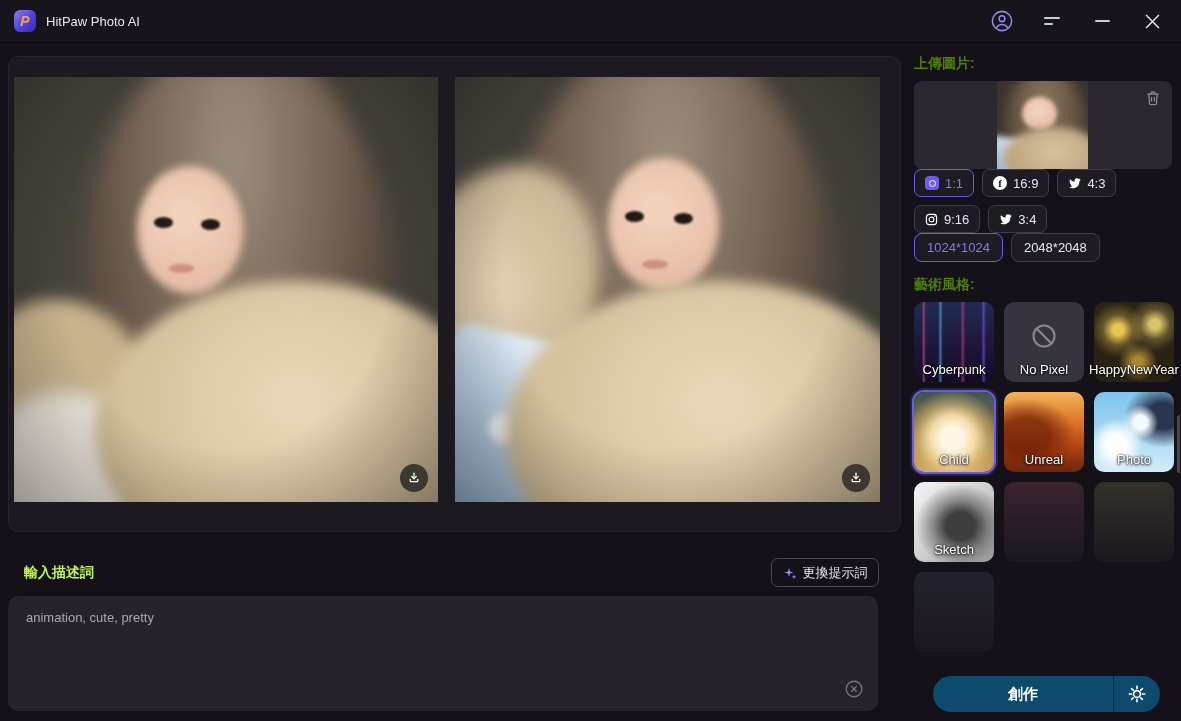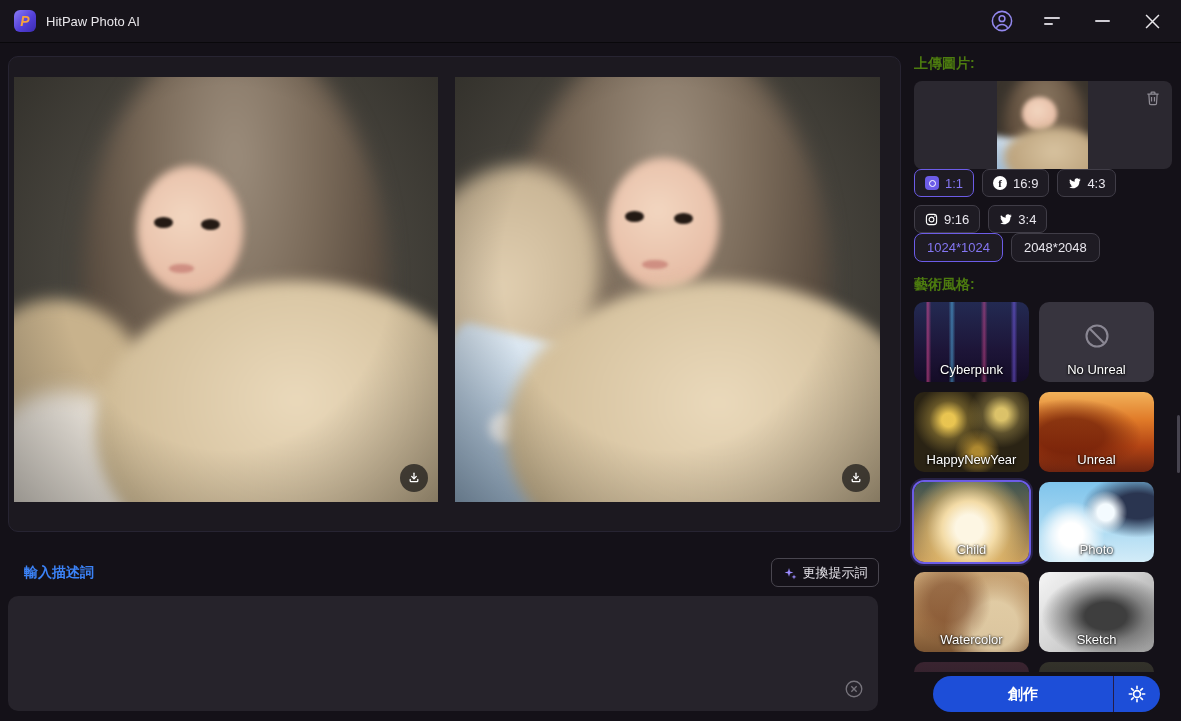--- a/index.html
+++ b/index.html
@@ -50,21 +50,21 @@
   .windowpane{background:linear-gradient(200deg,#e8f0f6 0%,#b9cee2 45%,#8fb0d0 100%);filter:blur(4px);
               transform:rotate(14deg);border-radius:12%;z-index:2;}
   #img2 .windowpane{left:-6%;bottom:-8%;width:30%;height:48%;}
   .bokeh{background:#fff;filter:blur(5px);opacity:.9;z-index:2;}
   #img2 .bokeh{left:8%;bottom:14%;width:7%;height:7%;}
   .vignette{position:absolute;inset:0;background:radial-gradient(ellipse at 50% 45%,transparent 55%,rgba(10,10,8,.38) 100%);z-index:4;}
   .dl-btn{position:absolute;right:10px;bottom:10px;width:28px;height:28px;border-radius:50%;
           background:rgba(34,32,30,.78);display:flex;align-items:center;justify-content:center;z-index:5;cursor:pointer;}
 
   
-  .prompt-head{position:absolute;left:24px;top:564px;font-size:14px;font-weight:bold;color:#3b82f6;}
+  .prompt-head{position:absolute;left:24px;top:564px;font-size:14px;font-weight:bold;color:#bef264;}
   .change-btn{position:absolute;left:771px;top:558px;width:108px;height:29px;border:1px solid #49464f;border-radius:7px;
               display:flex;align-items:center;justify-content:center;gap:6px;font-size:13px;color:#e8e6ec;
               background:transparent;cursor:pointer;box-sizing:border-box;}
   .prompt-box{position:absolute;left:8px;top:596px;width:870px;height:115px;background:#26232b;border-radius:10px;}
   .prompt-input{position:absolute;left:16px;top:12px;width:790px;height:88px;background:transparent;border:none;
                 outline:none;resize:none;color:#a9a6af;font-size:13px;font-family:"Liberation Sans",sans-serif;}
   .clear-btn{position:absolute;right:14px;bottom:12px;width:20px;height:20px;cursor:pointer;}
 
   
   #sidebar{position:absolute;left:905px;top:43px;width:276px;height:678px;padding:6px 0 0 9px;
@@ -89,21 +89,21 @@
          font-size:11px;display:flex;align-items:center;justify-content:center;font-family:"Liberation Serif",serif;}
   .ig-sel{width:14px;height:14px;border-radius:4px;background:#6c5ce7;display:flex;align-items:center;justify-content:center;}
   .ig-sel b{display:block;width:7px;height:7px;border:1.5px solid #fff;border-radius:50%;box-sizing:border-box;}
 
   .res-row{display:flex;gap:8px;}
   .res-btn{height:29px;padding:0 12px;display:flex;align-items:center;background:#1e1b23;border:1px solid #403d47;
            border-radius:8px;font-size:13px;color:#e9e7ee;cursor:pointer;box-sizing:border-box;}
   .res-btn.selected{border-color:#6c5ce7;color:#8476f2;}
 
   .style-grid{display:flex;flex-wrap:wrap;gap:10px;width:270px;}
-  .style-card{position:relative;width:80px;height:80px;border-radius:10px;cursor:pointer;padding-left:35px;}
+  .style-card{position:relative;width:80px;height:80px;border-radius:10px;cursor:pointer;}
   .style-card.selected{box-shadow:0 0 0 2px #6c5ce7,0 0 0 4px rgba(108,92,231,.22);}
   .thumb{position:absolute;inset:0;border-radius:10px;overflow:hidden;}
   .style-label{position:absolute;bottom:5px;left:50%;transform:translateX(-50%);font-size:13px;color:#fff;
                text-shadow:0 1px 3px rgba(0,0,0,.95),0 0 2px rgba(0,0,0,.8);white-space:nowrap;z-index:2;}
   .ban-icon{position:absolute;left:50%;top:42%;transform:translate(-50%,-50%);z-index:1;}
 
   .bg-cyberpunk{background-image:
     linear-gradient(90deg,transparent 10%,rgba(240,80,160,.55) 12%,transparent 15%,transparent 30%,
       rgba(90,200,255,.5) 33%,transparent 36%,transparent 58%,rgba(240,80,160,.45) 61%,transparent 64%,
       transparent 84%,rgba(130,100,255,.5) 87%,transparent 90%),
@@ -133,21 +133,21 @@
     linear-gradient(180deg,#caa677 0%,#a87c4e 60%,#7c5633 100%);}
   .bg-sketch{background:
     radial-gradient(ellipse at 58% 55%,#3e3e3e 0 22%,rgba(90,90,90,.6) 42%,transparent 68%),
     linear-gradient(135deg,#f5f5f5 0%,#cfcfcf 50%,#9a9a9a 100%);}
   .bg-partial-a{background:linear-gradient(180deg,#3a2430,#1b171f);}
   .bg-partial-b{background:linear-gradient(180deg,#33322a,#1b171f);}
   .bg-partial-c{background:linear-gradient(180deg,#24222c,#1b171f);}
 
   
   .footer{position:absolute;left:905px;right:0;top:672px;bottom:0;background:#141118;z-index:6;}
-  .create-btn{position:absolute;left:28px;top:4px;width:227px;height:36px;border-radius:18px;background:#1d4ed8;
+  .create-btn{position:absolute;left:28px;top:4px;width:227px;height:36px;border-radius:18px;background:#0c4a6e;
               display:flex;overflow:hidden;cursor:pointer;}
   .create-main{flex:1;display:flex;align-items:center;justify-content:center;font-size:15px;font-weight:bold;color:#fff;}
   .create-divider{width:1px;background:#241d49;}
   .create-gear{width:46px;display:flex;align-items:center;justify-content:center;}
 
   .scroll-thumb{position:absolute;left:1177px;top:415px;width:3px;height:58px;background:#47444f;border-radius:2px;z-index:7;}
 </style>
 </head>
 <body>
 
@@ -224,20 +224,21 @@
 
   <div class="prompt-head">輸入描述詞</div>
   <div class="change-btn">
     <svg width="14" height="14" viewBox="0 0 14 14" fill="#9c8cff">
       <path d="M6 2l1 3.4L10.4 6.4 7 7.4 6 10.8 5 7.4 1.6 6.4 5 5.4z"></path>
       <path d="M11 8.4l.6 1.9 1.9.6-1.9.6-.6 1.9-.6-1.9-1.9-.6 1.9-.6z"></path>
     </svg>
     <span>更換提示詞</span>
   </div>
   <div class="prompt-box">
+    <textarea class="prompt-input" style="">animation, cute, pretty</textarea>
     <div class="clear-btn">
       <svg width="20" height="20" viewBox="0 0 18 18" fill="none" stroke="#77747c" stroke-width="1.2">
         <circle cx="9" cy="9" r="7"></circle>
           <path d="M6.6 6.6l4.8 4.8M11.4 6.6l-4.8 4.8"></path>
       </svg>
     </div>
   </div>
 
   <div id="sidebar">
 
@@ -302,41 +303,37 @@
       <div class="style-card">
         <div class="thumb bg-cyberpunk"></div>
         <span class="style-label">Cyberpunk</span>
       </div>
       <div class="style-card">
         <div class="thumb bg-nostyle"></div>
         <svg class="ban-icon" width="30" height="30" viewBox="0 0 20 20" fill="none" stroke="#8a8793" stroke-width="1.4">
           <circle cx="10" cy="10" r="7"></circle>
             <path d="M5.4 5.4l9.2 9.2"></path>
         </svg>
-        <span class="style-label">No Unreal</span>
+        <span class="style-label">No Pixel</span>
       </div>
       <div class="style-card">
         <div class="thumb bg-happynewyear"></div>
         <span class="style-label">HappyNewYear</span>
-      </div>
-      <div class="style-card">
-        <div class="thumb bg-unreal"></div>
-        <span class="style-label">Unreal</span>
       </div>
       <div class="style-card selected">
         <div class="thumb bg-child"></div>
         <span class="style-label">Child</span>
       </div>
       <div class="style-card">
+        <div class="thumb bg-unreal"></div>
+        <span class="style-label">Unreal</span>
+      </div>
+      <div class="style-card">
         <div class="thumb bg-ghibli"></div>
         <span class="style-label">Photo</span>
-      </div>
-      <div class="style-card">
-        <div class="thumb bg-watercolor"></div>
-        <span class="style-label">Watercolor</span>
       </div>
       <div class="style-card">
         <div class="thumb bg-sketch"></div>
         <span class="style-label">Sketch</span>
       </div>
       <div class="style-card">
           <div class="thumb bg-partial-a"></div>
         </div>
       <div class="style-card">
           <div class="thumb bg-partial-b"></div>

